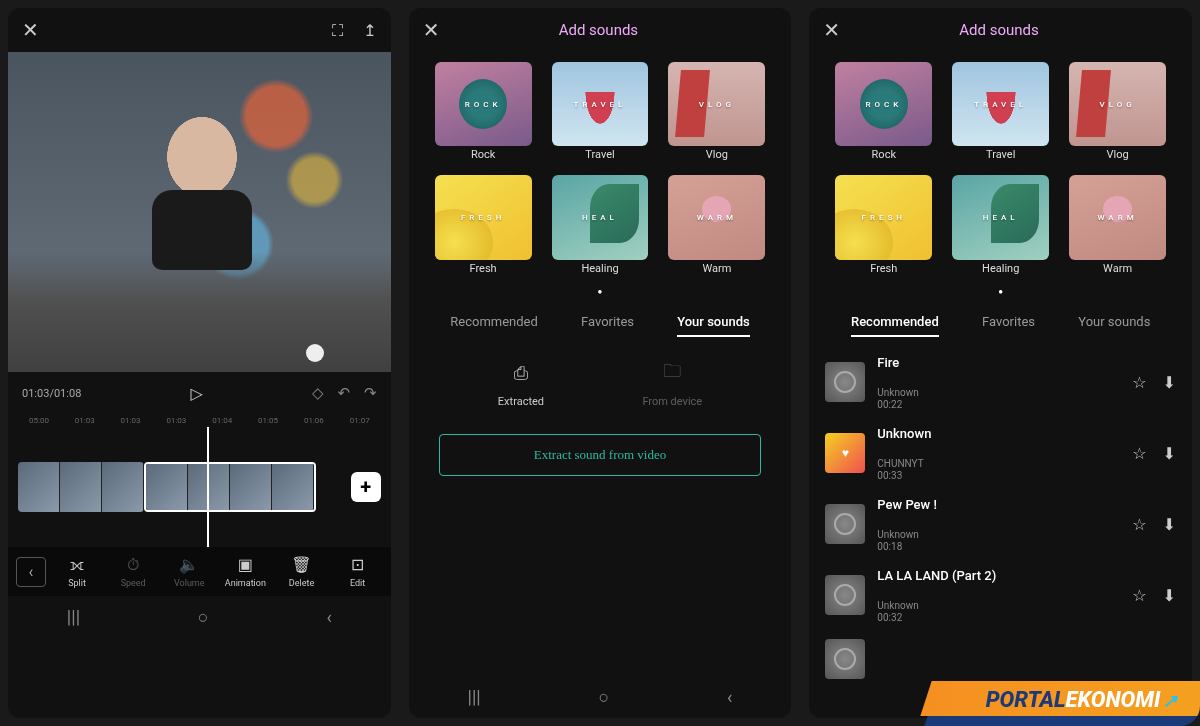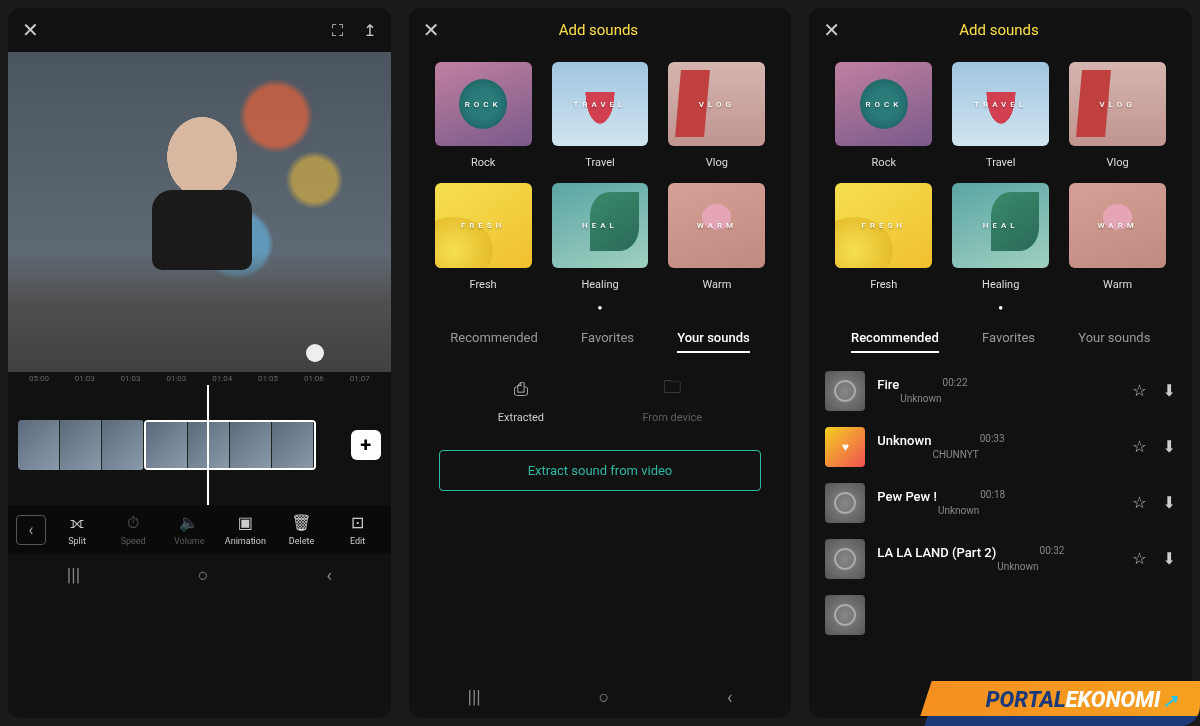--- a/index.html
+++ b/index.html
@@ -26,21 +26,21 @@
   position: relative;
 }
 .topbar {
   display: flex;
   align-items: center;
   justify-content: space-between;
   padding: 10px 14px;
   height: 44px;
 }
 .topbar .close { font-size: 20px; color: #ccc; cursor: pointer; }
-.topbar .title { font-size: 15px; color: #fde047; }
+.topbar .title { font-size: 15px; color: #f0abfc; }
 .topbar .right-icons { display: flex; gap: 20px; font-size: 16px; color: #ccc; }
 .preview {
   height: 320px;
   background: linear-gradient(135deg, #3a4a5a 0%, #5a6a7a 35%, #a0b5c0 100%);
   position: relative;
   overflow: hidden;
 }
 .graffiti {
   position: absolute; inset: 0;
   background:
@@ -151,21 +151,21 @@
 
 
 .sound-grid {
   display: grid;
   grid-template-columns: 1fr 1fr 1fr;
   gap: 14px 20px;
   padding: 10px 26px 6px;
 }
 .sound-card {
   display: flex; flex-direction: column; align-items: center;
-  gap: 10px;
+  gap: 2px;
 }
 .thumb {
   width: 100%; aspect-ratio: 1.15;
   border-radius: 6px;
   display: flex; align-items: center; justify-content: center;
   font-size: 8px; letter-spacing: 4px; color: #fff;
   font-weight: 500;
   position: relative;
   overflow: hidden;
 }
@@ -205,38 +205,39 @@
   font-size: 18px; color: #ccc;
 }
 .extract-btn {
   margin: 14px 30px;
   padding: 12px;
   border: 1px solid #2fb8a0;
   border-radius: 4px;
   text-align: center;
   color: #2fb8a0;
   font-size: 13px;
+  font-family: Liberation Serif, serif;
 }
 
 .tracks { flex: 1; overflow: hidden; padding: 0 16px; }
 .track {
   display: flex; align-items: center;
   gap: 12px; padding: 8px 0;
 }
 .track-thumb {
   width: 40px; height: 40px;
   background: #333; border-radius: 4px;
   display: flex; align-items: center; justify-content: center;
   position: relative;
 }
 .track-thumb.fire { background: radial-gradient(circle, #888, #555); }
 .track-thumb.fire::after { content:""; width:18px; height:18px; border:2px solid #aaa; border-radius:50%; }
 .track-thumb.stranger { background: linear-gradient(135deg, #f5d020, #f05050); }
 .track-thumb.stranger::after { content:"♥"; color:#fff; font-size:12px; }
-.track-info { flex: 1; display: flex; flex-direction: row; gap: 1px; }
+.track-info { flex: 1; display: flex; flex-direction: column; gap: 1px; }
 .track-title { font-size: 13px; color: #fff; font-weight: 500; }
 .track-artist { font-size: 10px; color: #888; margin-top: 16px; }
 .track-dur { font-size: 10px; color: #888; }
 .track-actions { display: flex; gap: 16px; color: #ccc; font-size: 16px; }
 
 .watermark {
   position: absolute;
   right: 12px; bottom: 0px;
   z-index: 10;
 }
@@ -271,20 +272,29 @@
     <div class="right-icons">
       <span>⛶</span>
       <span>↥</span>
     </div>
   </div>
   <div class="preview">
     <div class="graffiti"></div>
     <div class="steps"></div>
     <div class="person"></div>
     <div class="progress-dot"></div>
+  </div>
+  <div class="controls">
+    <span class="time">01:03/01:08</span>
+    <span class="play-btn">▷</span>
+    <div class="ctrl-icons">
+      <span>◇</span>
+      <span>↶</span>
+      <span>↷</span>
+    </div>
   </div>
   <div class="ruler">
     <span>05:00</span>
     <span>01:03</span>
     <span>01:03</span>
     <span>01:03</span>
     <span>01:04</span>
     <span>01:05</span>
     <span>01:06</span>
     <span>01:07</span>

